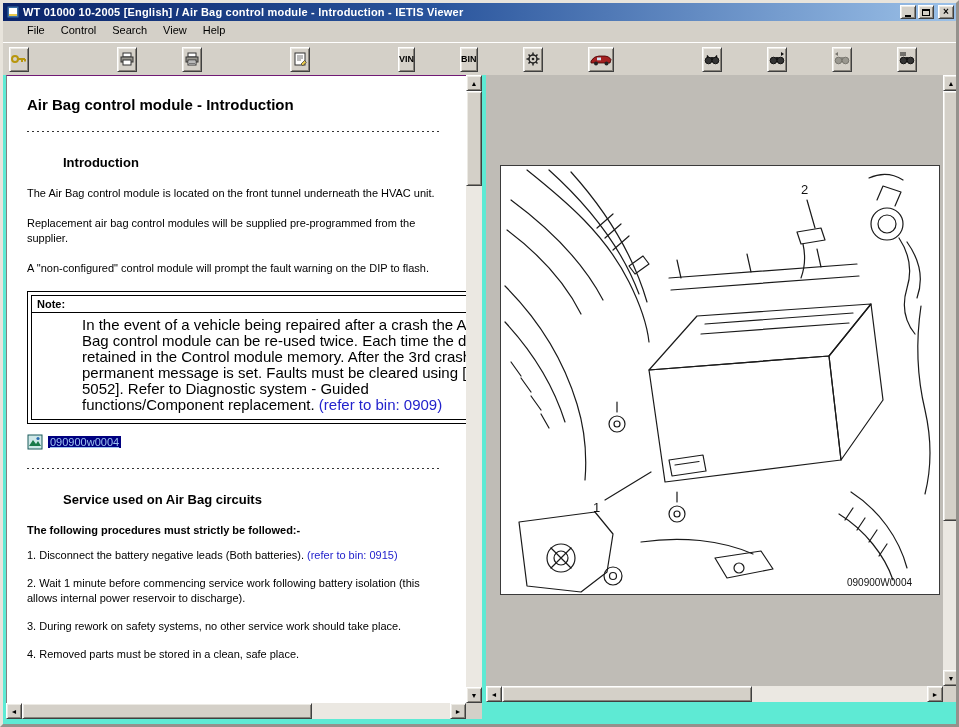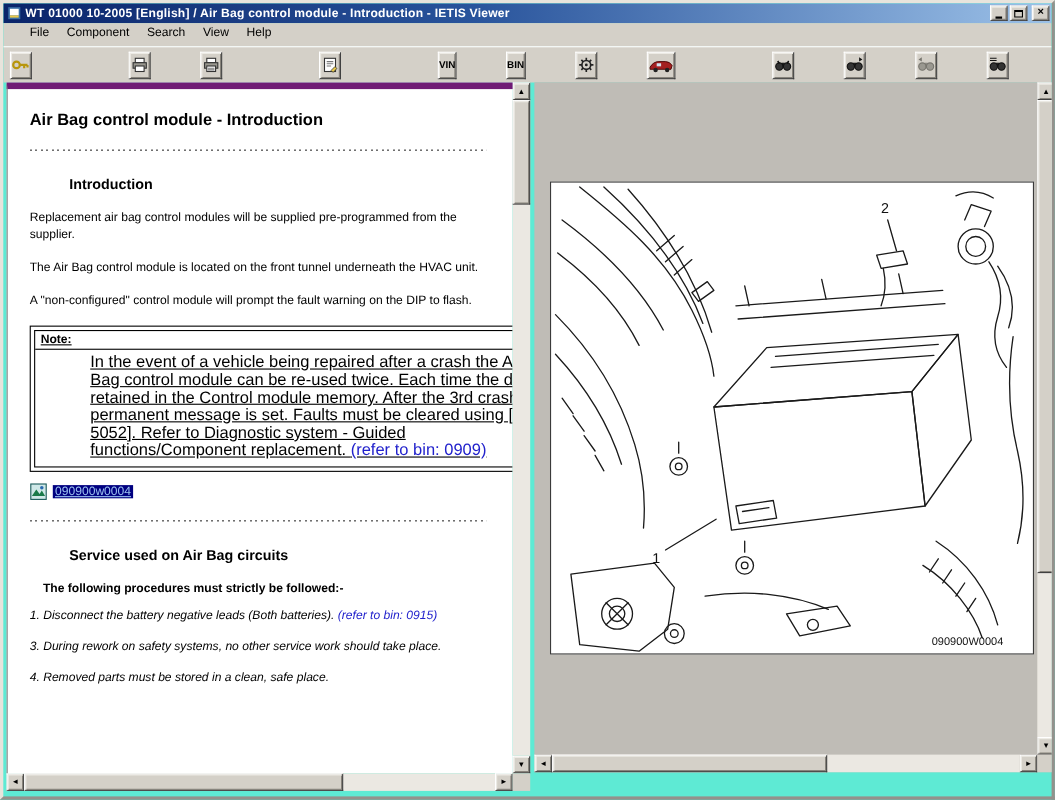--- a/index.html
+++ b/index.html
@@ -37,21 +37,21 @@
   .tbtn svg{ display:block; }
   .tbtn.text{ width:30px; font-size:9px; font-weight:bold; color:#000; }
   .tsep{ width:8px; height:25px; }
   .help-glyph{ font-size:13px; font-weight:bold; color:#000; }
 
   
   .left-pane{ position:absolute; left:3px; top:72px; width:476px; height:644px;
     display:flex; flex-direction:column; }
   .left-main{ display:flex; flex:1; min-height:0; }
   .doc-area{ width:460px; background:#fff; overflow:hidden; position:relative;
-    border-top:6px solid #701a75; border-left:1px solid #808080; }
+    border-top:1px solid #701a75; border-left:1px solid #808080; }
   .right-pane{ position:absolute; left:483px; top:72px; width:473px; height:627px;
     display:flex; flex-direction:column; background:#bfbcb6; }
   .right-main{ display:flex; flex:1; min-height:0; }
   .viewport{ width:457px; position:relative; overflow:hidden; background:#bfbcb6; }
   .image-frame{ position:absolute; left:14px; top:90px; width:440px; height:430px;
     background:#fff; border:1px solid #3a3a3a; }
   .image-frame svg{ display:block; }
 
   
   .vscroll{ width:16px; display:flex; flex-direction:column; }
@@ -70,29 +70,29 @@
 
   
   .doc-inner{ padding:20px 24px 0 20px; color:#000; }
   .doc-title{ font-size:15px; font-weight:bold; margin-bottom:18px; }
   .dashes{ height:2px; margin-bottom:22px;
     background:repeating-linear-gradient(90deg,#333 0 2px,transparent 2px 5px);
     background-size:100% 1px; background-repeat:no-repeat; background-position:0 0; }
   .sec-head{ font-size:13px; font-weight:bold; margin-bottom:16px;padding-left:36px; }
   .doc-inner p{ font-size:11px; line-height:15px; margin-bottom:15px; }
   .bin-link{ color:#2222cc; text-decoration:none; cursor:pointer; }
-  .note-box{ border:1px solid #000; padding:3px; width:488px; margin:2px 0 10px;text-decoration:underline; }
+  .note-box{ border:1px solid #000; padding:3px; width:488px; margin:2px 0 10px; }
   .note-box-inner{ border:1px solid #000; }
   .note-label{ font-size:11px; font-weight:bold; padding:2px 5px; border-bottom:1px solid #000; }
   .note-body{ font-size:15px; line-height:16px; padding:4px 6px 6px;margin-left:44px; }
   .fig-row{ display:flex; align-items:center; gap:5px; margin:0 0 18px; }
   .fig-link{ font-size:11px; background:#000080; color:#9cc2f0; text-decoration:underline;
     padding:0 2px; cursor:pointer; }
-  .bold-line{ font-weight:bold; margin-bottom:10px !important;margin-left:12px; }
-  .step{ margin-bottom:13px !important;font-style:italic; }
+  .bold-line{ font-weight:bold; margin-bottom:10px !important; }
+  .step{ margin-bottom:13px !important; }
   svg text{ font-family:"Liberation Sans",sans-serif; }
 </style>
 </head>
 <body>
 
 <div class="window">
 
   <div class="titlebar">
     <svg class="ticon" viewBox="0 0 14 14">
       <rect x="1" y="1" width="12" height="12" fill="#3a6ea5" stroke="#0a246a"></rect>
@@ -108,21 +108,21 @@
           <span class="max-glyph"></span>
         </div>
       <div class="wbtn" style="margin-left:2px">
           <span>×</span>
         </div>
     </div>
   </div>
 
   <div class="menubar">
     <span class="menu-item">File</span>
-    <span class="menu-item">Component</span>
+    <span class="menu-item">Control</span>
     <span class="menu-item">Search</span>
     <span class="menu-item">View</span>
     <span class="menu-item">Help</span>
   </div>
 
   <div class="toolbar">
     <div class="tbtn">
       <svg width="18" height="16" viewBox="0 0 18 16">
         <circle cx="5" cy="8" r="3" fill="none" stroke="#b8960c" stroke-width="2"></circle>
         <path d="M8 8 h7 M12 8 v3 M15 8 v2.4" stroke="#b8960c" stroke-width="2" fill="none"></path>
@@ -256,22 +256,22 @@
     </div>
   </div>
 
   <div class="left-pane">
     <div class="left-main">
       <div class="doc-area">
         <div class="doc-inner">
           <div class="doc-title">Air Bag control module - Introduction</div>
           <div class="dashes"></div>
           <div class="sec-head">Introduction</div>
+          <p>The Air Bag control module is located on the front tunnel underneath the HVAC unit.</p>
           <p>Replacement air bag control modules will be supplied pre-programmed from the supplier.</p>
-          <p>The Air Bag control module is located on the front tunnel underneath the HVAC unit.</p>
           <p>A "non-configured" control module will prompt the fault warning on the DIP to flash.</p>
 
           <div class="note-box">
             <div class="note-box-inner">
               <div class="note-label">Note:</div>
               <div class="note-body"><span>In the event of a vehicle being repaired after a crash the Air Bag control module can be re-used twice. Each time the data is retained in the Control module memory. After the 3rd crash a permanent message is set. Faults must be cleared using [VAS 5052]. Refer to Diagnostic system - Guided functions/Component replacement. </span><a class="bin-link">(refer to bin: 0909)</a></div>
             </div>
           </div>
 
           <div class="fig-row">
@@ -280,20 +280,21 @@
               <path d="M2 12 l4 -6 l3 4 l2 -3 l3 5 z" fill="#1a7a4a"></path>
               <circle cx="11" cy="4.5" r="1.6" fill="#2a6ab0"></circle>
             </svg>
             <span class="fig-link">090900w0004</span>
           </div>
 
           <div class="dashes"></div>
           <div class="sec-head">Service used on Air Bag circuits</div>
           <p class="bold-line">The following procedures must strictly be followed:-</p>
           <p class="step"><span>1. Disconnect the battery negative leads (Both batteries). </span><a class="bin-link">(refer to bin: 0915)</a></p>
+          <p class="step">2. Wait 1 minute before commencing service work following battery isolation (this allows internal power reservoir to discharge).</p>
           <p class="step">3. During rework on safety systems, no other service work should take place.</p>
           <p class="step">4. Removed parts must be stored in a clean, safe place.</p>
         </div>
       </div>
       <div class="vscroll">
         <div class="sb-btn">▲</div>
         <div class="sb-track">
           <div class="sb-thumb" style="left:0; right:0; top:0; height:95px;"></div>
         </div>
         <div class="sb-btn">▼</div>

